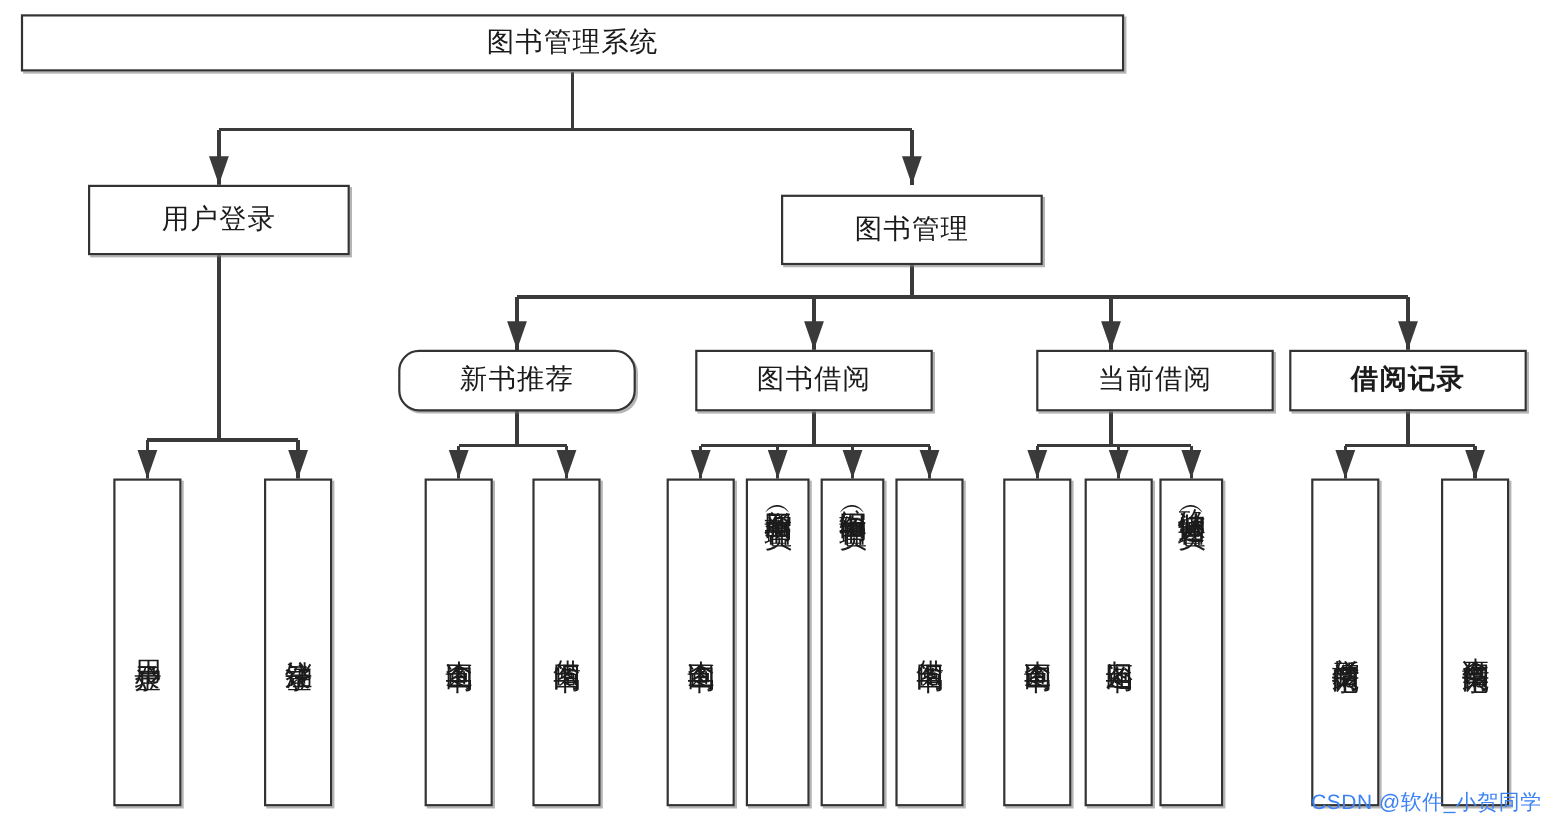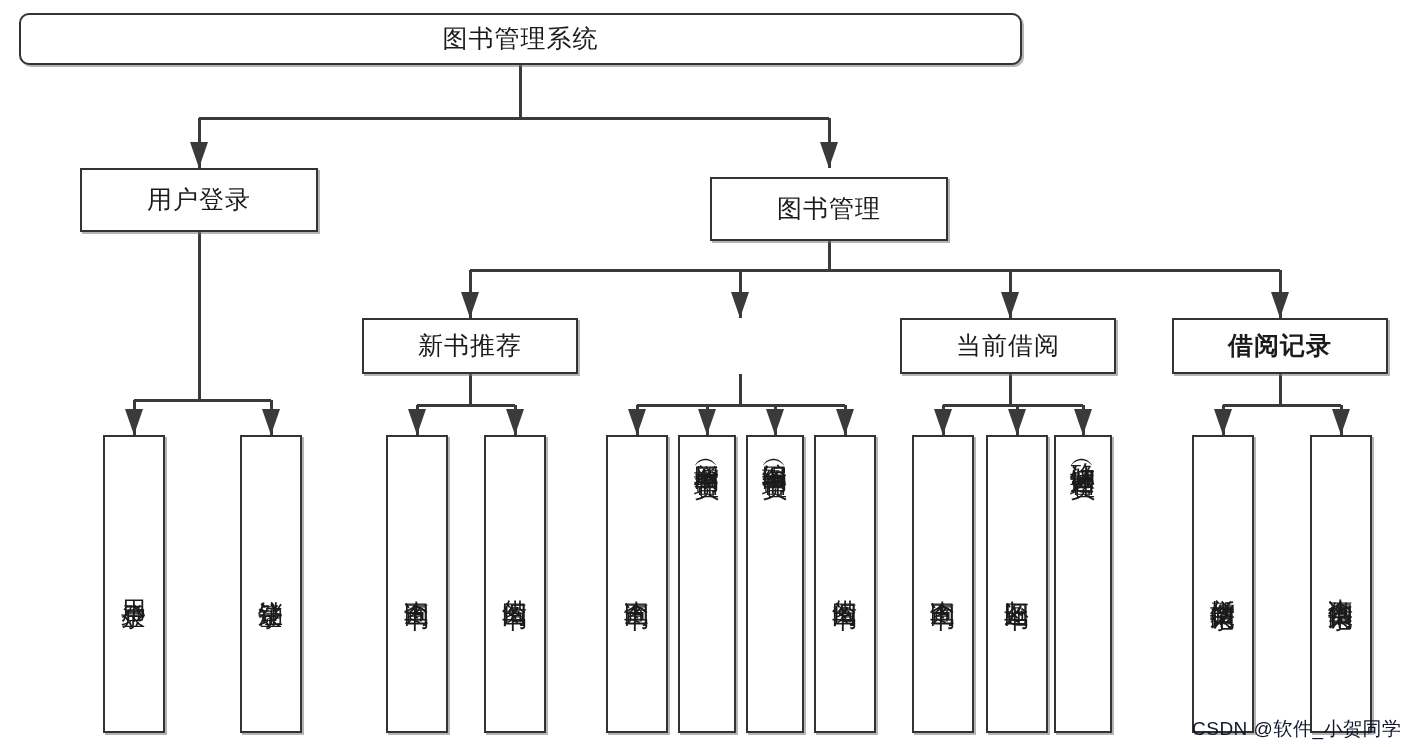--- a/index.html
+++ b/index.html
@@ -54,21 +54,21 @@
     padding: 4px 0;
     text-align: center;
   }
   .node-v.top-align {
     justify-content: flex-start;
     padding-top: 6px;
   }
   .watermark {
     position: absolute;
     font-size: 19px;
-    color: #0f172a;
+    color: #3b82f6;
     white-space: nowrap;
     letter-spacing: 0.5px;
     user-select: none;
   }
 </style>
 </head>
 <body>
 
 <div id="canvas">
 
@@ -120,35 +120,38 @@
       <line x1="1083" y1="405" x2="1083" y2="435" stroke="#3a3a3a" stroke-width="3" shape-rendering="crispEdges"></line>
       <polygon points="1074,409 1092,409 1083,435" fill="#3a3a3a"></polygon>
       <line x1="1280" y1="374" x2="1280" y2="405" stroke="#3a3a3a" stroke-width="3" shape-rendering="crispEdges"></line>
       <line x1="1223" y1="405" x2="1341" y2="405" stroke="#3a3a3a" stroke-width="3" shape-rendering="crispEdges"></line>
       <line x1="1223" y1="405" x2="1223" y2="435" stroke="#3a3a3a" stroke-width="3" shape-rendering="crispEdges"></line>
       <polygon points="1214,409 1232,409 1223,435" fill="#3a3a3a"></polygon>
       <line x1="1341" y1="405" x2="1341" y2="435" stroke="#3a3a3a" stroke-width="3" shape-rendering="crispEdges"></line>
       <polygon points="1332,409 1350,409 1341,435" fill="#3a3a3a"></polygon>
     </svg>
 
-  <div class="node node-h" style="left: 19px; top: 13px; width: 1003px; height: 52px; border-radius: 10px;">
+  <div class="node node-h" style="left: 19px; top: 13px; width: 1003px; height: 52px;">
     <span>图书管理系统</span>
   </div>
 
   <div class="node node-h" style="left: 80px; top: 168px; width: 238px; height: 64px;">
     <span>用户登录</span>
   </div>
   <div class="node node-h" style="left: 710px; top: 177px; width: 238px; height: 64px;">
     <span>图书管理</span>
   </div>
 
-  <div class="node node-h" style="left: 362px; top: 318px; width: 216px; height: 56px;">
+  <div class="node node-h" style="left: 362px; top: 318px; width: 216px; height: 56px; border-radius: 19px;">
     <span>新书推荐</span>
   </div>
-  <div class="node node-h" style="left: 900px; top: 318px; width: 216px; height: 56px;">
+  <div class="node node-h" style="left: 632px; top: 318px; width: 216px; height: 56px;">
+    <span>图书借阅</span>
+  </div>
+  <div class="node node-h" style="left: 942px; top: 318px; width: 216px; height: 56px;">
     <span>当前借阅</span>
   </div>
   <div class="node node-h" style="left: 1172px; top: 318px; width: 216px; height: 56px; font-weight: bold;">
     <span>借阅记录</span>
   </div>
 
   <div class="node node-v" style="left: 103px; top: 435px; width: 62px; height: 298px;">
     <span>用户登录</span>
   </div>
   <div class="node node-v" style="left: 240px; top: 435px; width: 62px; height: 298px;">

